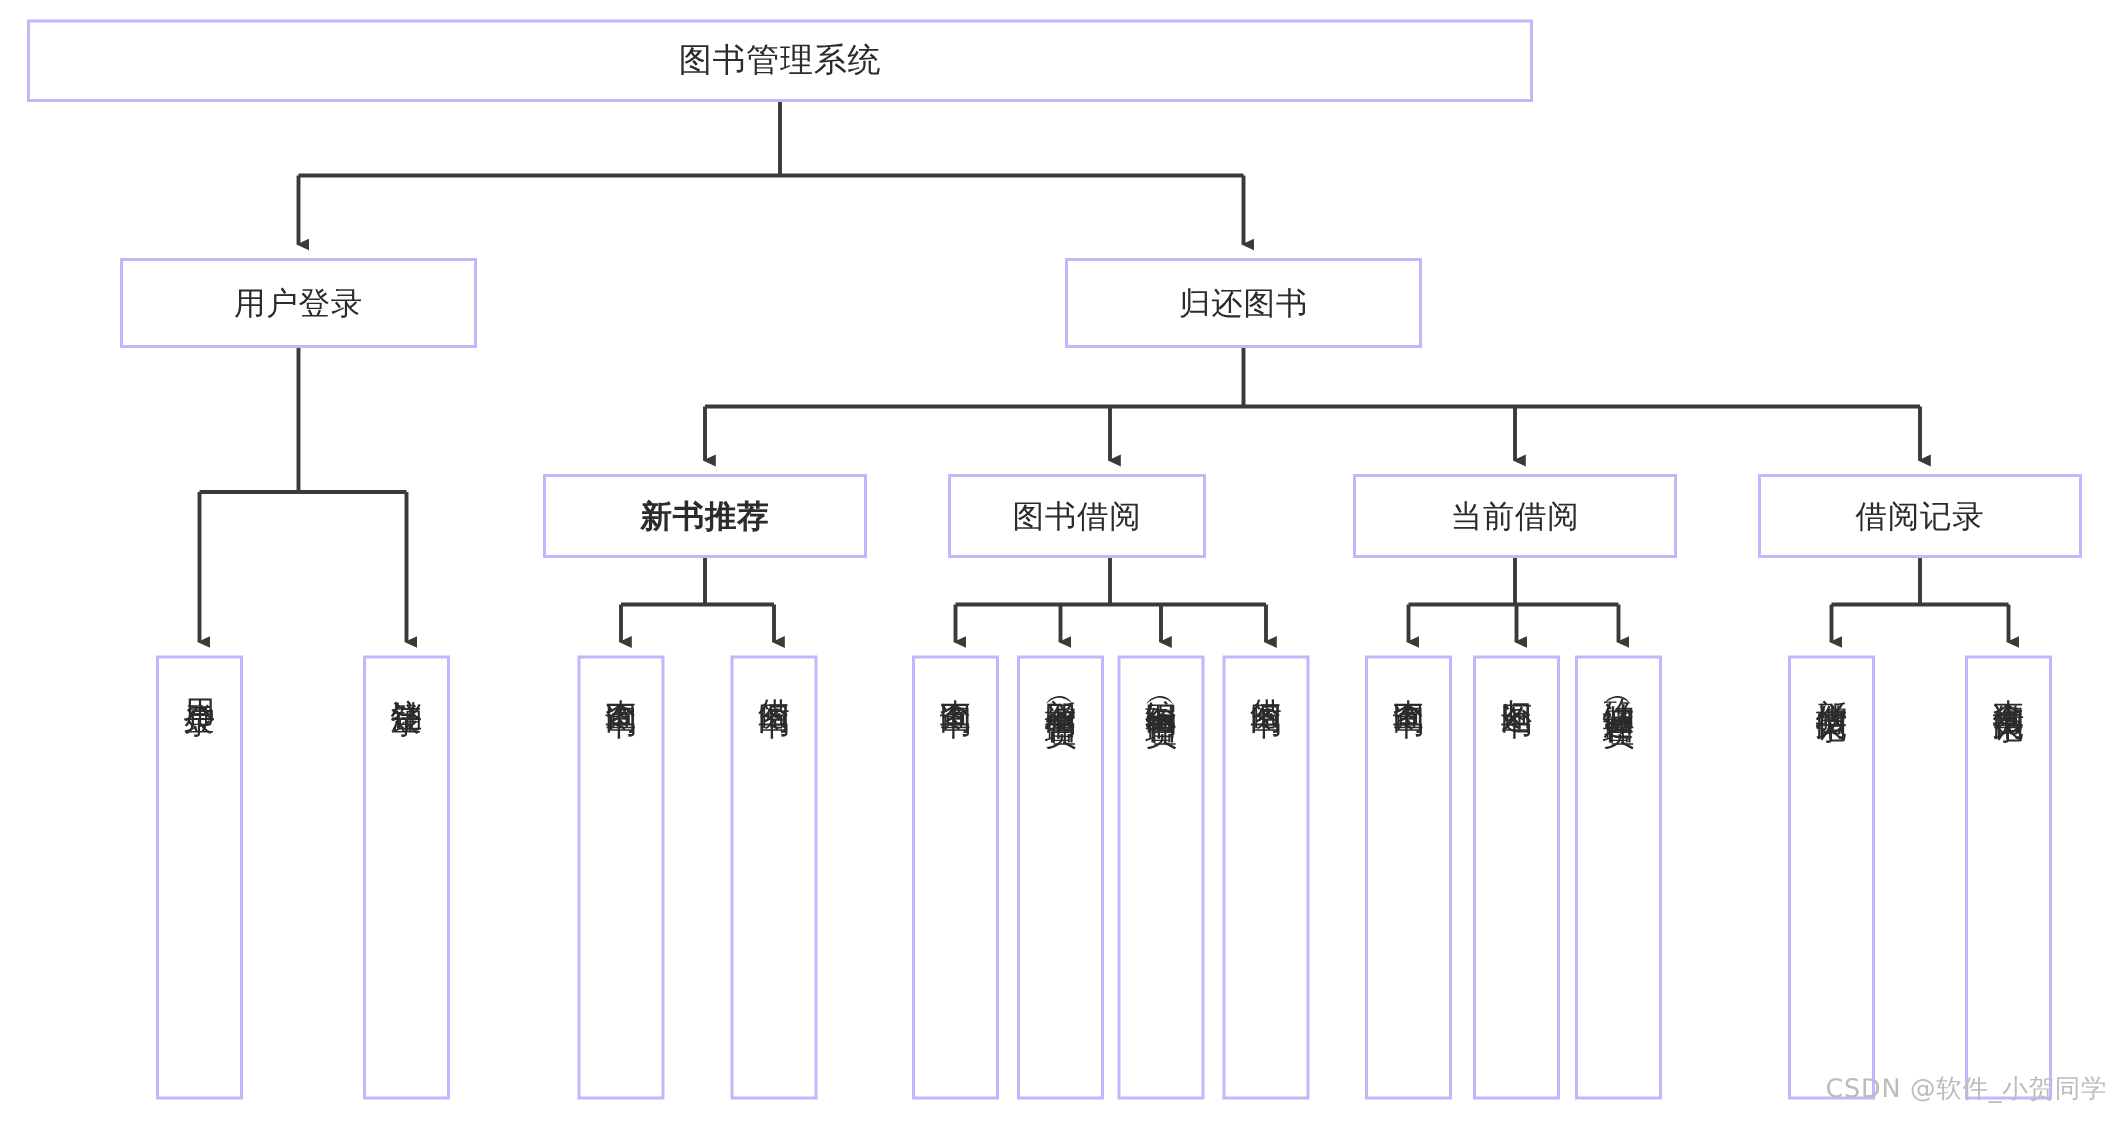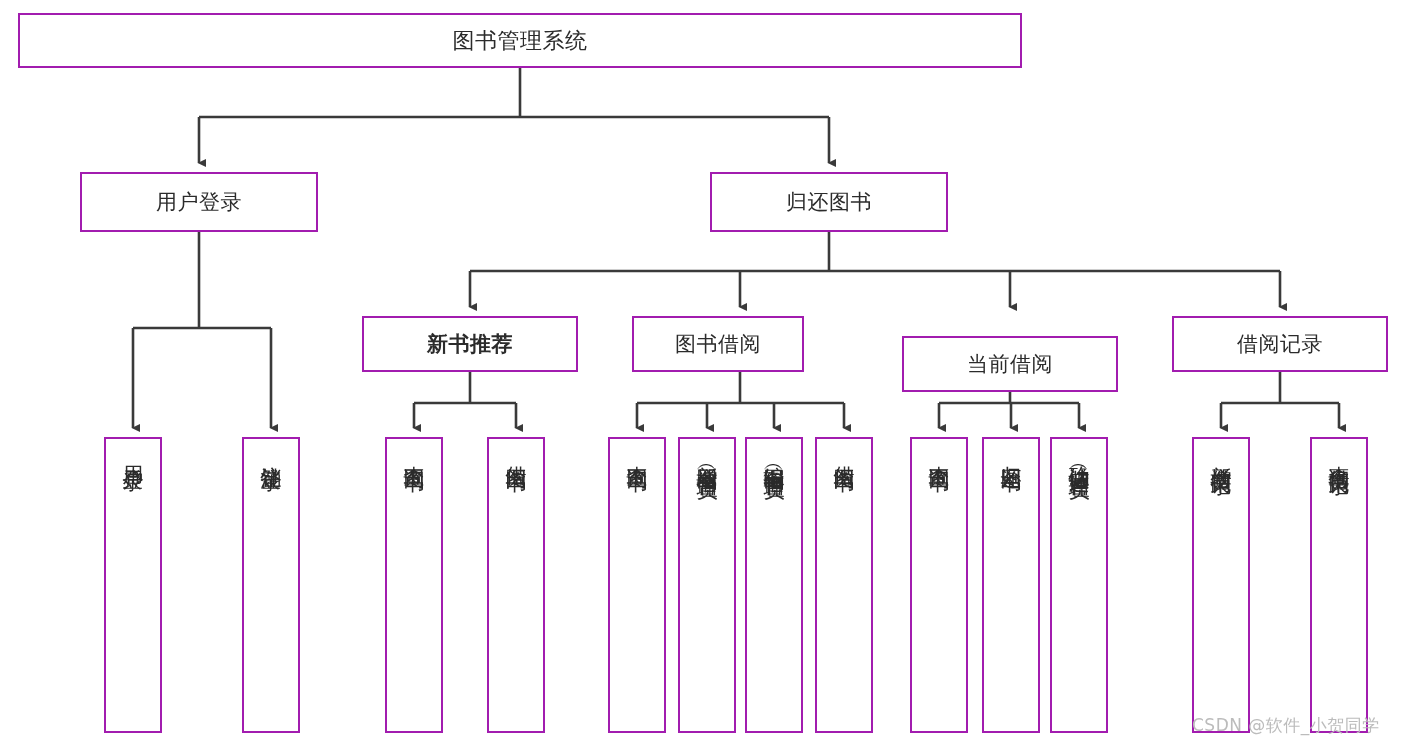--- a/index.html
+++ b/index.html
@@ -22,21 +22,21 @@
     position: absolute;
     left: 0;
     top: 0;
     width: 1405px;
     height: 747px;
     pointer-events: none;
   }
   .node {
     position: absolute;
     box-sizing: border-box;
-    border: 2px solid #a21caf;
+    border: 2px solid #c4b5fd;
     background: #ffffff;
     display: flex;
     align-items: center;
     justify-content: center;
     color: #2b2b2b;
   }
   .node .label {
     display: block;
     text-align: center;
     line-height: 1.18;
@@ -63,20 +63,21 @@
     line-height: 1.05;
     letter-spacing: 2px;
     max-height: 100%;
   }
   .watermark {
     position: absolute;
     font-size: 17px;
     color: #bcbcbc;
     white-space: nowrap;
     letter-spacing: 0.5px;
+    margin-left: 25px;
   }
 </style>
 </head>
 <body>
 
 <div id="diagram-root">
 
   <svg id="edge-layer" viewBox="0 0 1405 747" xmlns="http://www.w3.org/2000/svg">
     <defs>
       <marker id="arrowhead" markerWidth="10" markerHeight="10" refX="5" refY="7.2" orient="auto" markerUnits="userSpaceOnUse">
@@ -129,21 +130,21 @@
       </div>
       <div class="node horiz" style="left: 710px; top: 172px; width: 238px; height: 60px;">
         <span class="label">归还图书</span>
       </div>
       <div class="node horiz" style="left: 362px; top: 316px; width: 216px; height: 56px; font-weight: bold;">
         <span class="label">新书推荐</span>
       </div>
       <div class="node horiz" style="left: 632px; top: 316px; width: 172px; height: 56px;">
         <span class="label">图书借阅</span>
       </div>
-      <div class="node horiz" style="left: 902px; top: 336px; width: 216px; height: 56px;">
+      <div class="node horiz" style="left: 902px; top: 316px; width: 216px; height: 56px;">
         <span class="label">当前借阅</span>
       </div>
       <div class="node horiz" style="left: 1172px; top: 316px; width: 216px; height: 56px;">
         <span class="label">借阅记录</span>
       </div>
       <div class="node vert" style="left: 104px; top: 437px; width: 58px; height: 296px;">
         <span class="label">用户登录</span>
       </div>
       <div class="node vert" style="left: 242px; top: 437px; width: 58px; height: 296px;">
         <span class="label">注销登录</span>

